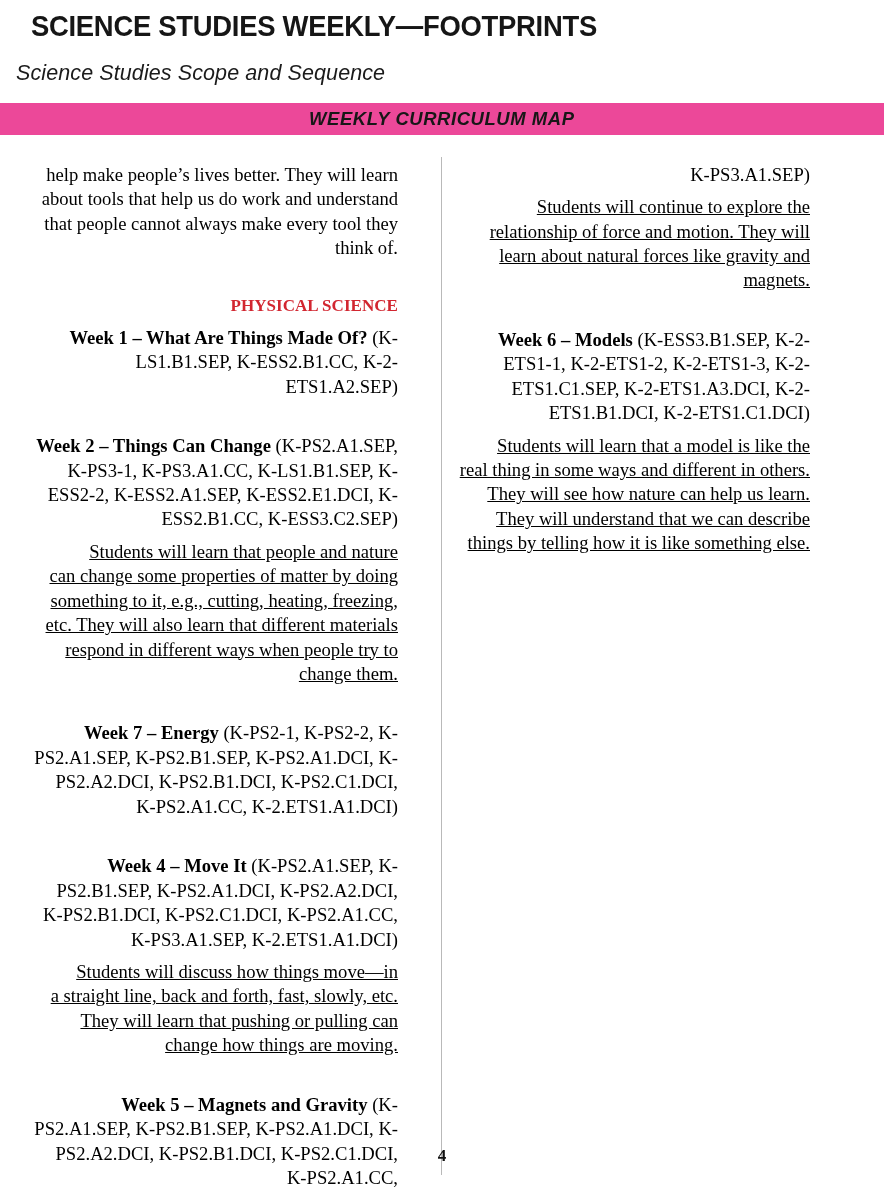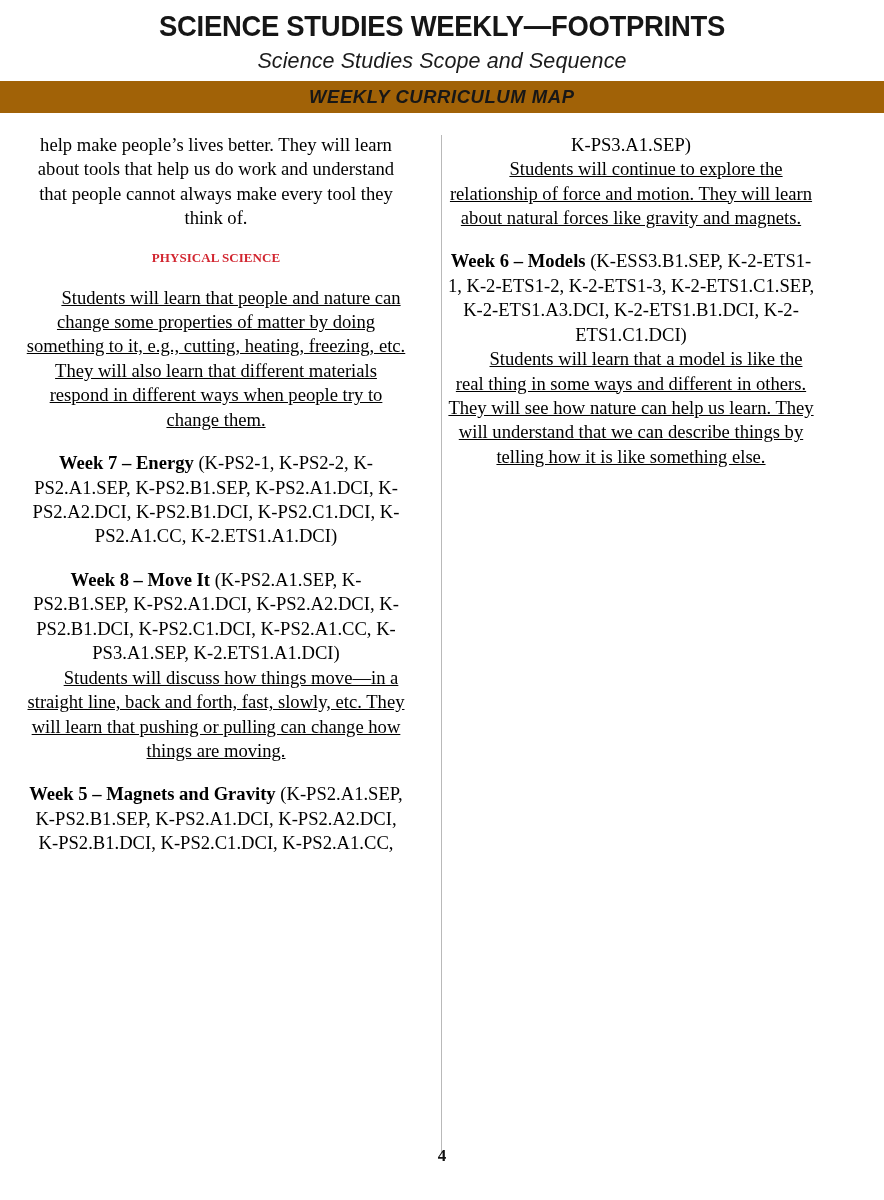--- a/index.html
+++ b/index.html
@@ -13,50 +13,49 @@
     font-family: "Liberation Serif", "DejaVu Serif", serif;
     color: #000000;
     position: relative;
     overflow: hidden;
   }
 
   
   .masthead {
     width: 884px;
     padding-top: 6px;
-    text-align: center;
   }
   .masthead-title {
     font-family: "Liberation Sans", "DejaVu Sans", sans-serif;
     font-weight: bold;
     font-size: 29.5px;
     letter-spacing: -0.3px;
     line-height: 1.08;
     transform: scaleX(0.93);
     transform-origin: center;
     color: #161616;
     margin: 0;
     padding-top: 4px;
   }
   .masthead-subtitle {
     font-family: "Liberation Sans", "DejaVu Sans", sans-serif;
     font-style: italic;
     font-weight: normal;
     font-size: 21.5px;
     line-height: 1.2;
     color: #1b1b1b;
-    margin: 4px;
+    margin: 16px;
     padding-top: 3px;
     letter-spacing: 0.1px;
   }
   .masthead-band {
     margin-top: 6px;
     width: 884px;
     height: 32px;
-    background: #a16207;
+    background: #ec4899;
     display: flex;
     align-items: center;
     justify-content: center;
   }
   .masthead-band-text {
     font-family: "Liberation Sans", "DejaVu Sans", sans-serif;
     font-style: italic;
     font-weight: bold;
     font-size: 19px;
     letter-spacing: 0.6px;
@@ -85,32 +84,32 @@
     position: absolute;
     left: 441px;
     top: 2px;
     width: 1px;
     height: 1018px;
     background: #b9b9b9;
   }
 
   
   p {
-    margin: 0;
+    margin: 8px;
     font-size: 18.6px;
     line-height: 1.315;
-    text-align: center;
+    text-align: right;
   }
   .para-cont { }
   .para-indent { text-indent: 30px; text-decoration: underline; }
   .gap { height: 19px; }
 
   .section-heading {
     font-weight: bold;
-    font-size: 13px;
+    font-size: 17px;
     line-height: 1.315;
     color: #D22630;
     letter-spacing: 0.05px;
   }
   .week-head {
     font-weight: bold;
   }
   .codes {
     font-weight: normal;
   }
@@ -144,32 +143,34 @@
   <div class="col-divider"></div>
 
   <div class="column column-left">
 
     <p class="para-cont">help make people’s lives better. They will learn about tools that help us do work and understand that people cannot always make every tool they think of.</p>
 
     <div class="gap"></div>
 
     <p class="section-heading">PHYSICAL SCIENCE</p>
 
+    <p><span class="week-head">Week 1 – What Are Things Made Of?</span><span class="codes"> (K-LS1.B1.SEP, K-ESS2.B1.CC, K-2-ETS1.A2.SEP)</span></p>
 
     <div class="gap"></div>
 
+    <p><span class="week-head">Week 2 – Things Can Change</span><span class="codes">  (K-PS2.A1.SEP, K-PS3-1, K-PS3.A1.CC, K-LS1.B1.SEP, K-ESS2-2, K-ESS2.A1.SEP, K-ESS2.E1.DCI, K-ESS2.B1.CC, K-ESS3.C2.SEP)</span></p>
     <p class="para-indent">Students will learn that people and nature can change some properties of matter by doing something to it, e.g., cutting, heating, freezing, etc. They will also learn that different materials respond in different ways when people try to change them.</p>
 
     <div class="gap"></div>
 
     <p><span class="week-head">Week 7 – Energy</span><span class="codes">  (K-PS2-1, K-PS2-2, K-PS2.A1.SEP, K-PS2.B1.SEP, K-PS2.A1.DCI, K-PS2.A2.DCI, K-PS2.B1.DCI, K-PS2.C1.DCI, K-PS2.A1.CC, K-2.ETS1.A1.DCI)</span></p>
 
     <div class="gap"></div>
 
-    <p><span class="week-head">Week  8 – Move It</span><span class="codes">  (K-PS2.A1.SEP, K-PS2.B1.SEP, K-PS2.A1.DCI, K-PS2.A2.DCI, K-PS2.B1.DCI, K-PS2.C1.DCI, K-PS2.A1.CC, K-PS3.A1.SEP, K-2.ETS1.A1.DCI)</span></p>
+    <p><span class="week-head">Week  4 – Move It</span><span class="codes">  (K-PS2.A1.SEP, K-PS2.B1.SEP, K-PS2.A1.DCI, K-PS2.A2.DCI, K-PS2.B1.DCI, K-PS2.C1.DCI, K-PS2.A1.CC, K-PS3.A1.SEP, K-2.ETS1.A1.DCI)</span></p>
     <p class="para-indent">Students will discuss how things move—in a straight line, back and forth, fast, slowly, etc. They will learn that pushing or pulling can change how things are moving.</p>
 
     <div class="gap"></div>
 
     <p><span class="week-head">Week 5 – Magnets and Gravity</span><span class="codes">  (K-PS2.A1.SEP, K-PS2.B1.SEP, K-PS2.A1.DCI, K-PS2.A2.DCI, K-PS2.B1.DCI, K-PS2.C1.DCI, K-PS2.A1.CC,</span></p>
 
   </div>
 
   <div class="column column-right">
 

